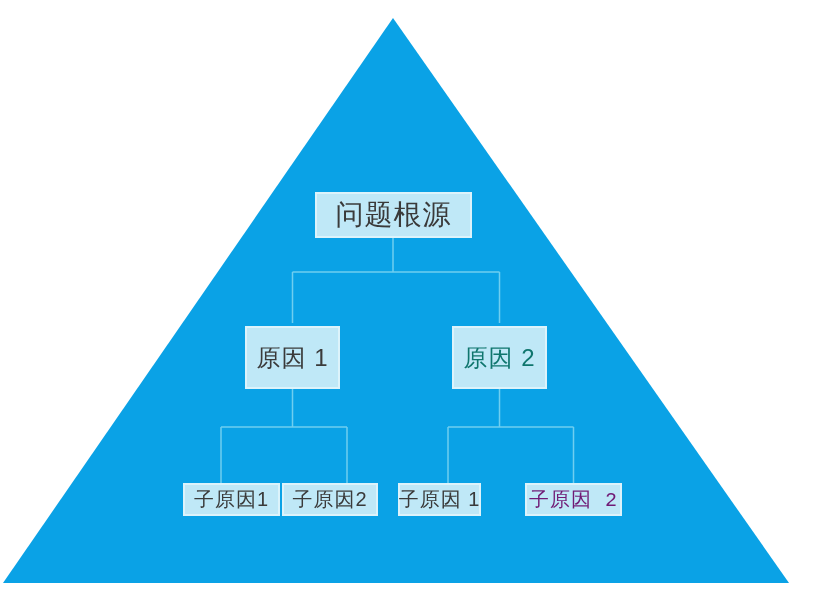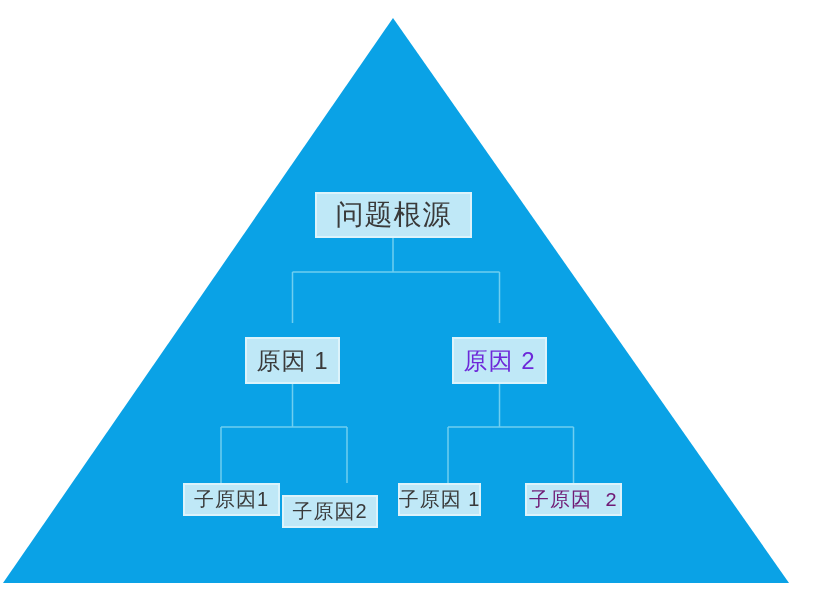--- a/index.html
+++ b/index.html
@@ -24,21 +24,21 @@
     position: absolute;
     display: flex;
     align-items: center;
     justify-content: center;
     box-sizing: border-box;
     border: 2px solid transparent;
     white-space: nowrap;
     letter-spacing: 1px;
   }
   .node-root   { left: 315px; top: 192px; width: 157px; height: 46px; font-size: 28px; }
-  .node-cause  { top: 337px; width: 95px; height: 47px; font-size: 24px; }
+  .node-cause  { top: 326px; width: 95px; height: 63px; font-size: 24px; }
   .node-cause1 { left: 245px; }
   .node-cause2 { left: 452px; }
   .node-sub    { top: 483px; height: 33px; font-size: 20px; }
   .node-sub1   { left: 168px; width: 97px; margin-left: 15px; }
   .node-sub2   { left: 282px; width: 96px; }
   .node-sub3   { left: 398px; width: 83px; }
   .node-sub4   { left: 525px; width: 97px; }
 </style>
 </head>
 <body>
@@ -53,23 +53,23 @@
       <path d="M393,238 V272 M292.5,272 H499.5 M292.5,272 V323 M499.5,272 V323"></path>
       <path d="M292.5,370 V427 M221,427 H347 M221,427 V483 M347,427 V483"></path>
       <path d="M499.5,370 V427 M448,427 H573.5 M448,427 V483 M573.5,427 V483"></path>
     </g>
   </svg>
 
   <div class="node node-root" style="background: rgb(191, 232, 247); border-color: rgb(220, 243, 251); color: rgb(58, 58, 58);">问题根源</div>
 
   <div class="node node-cause node-cause1" style="background: rgb(191, 232, 247); border-color: rgb(220, 243, 251); color: rgb(58, 58, 58);">原因 1</div>
 
-  <div class="node node-cause node-cause2" style="background: rgb(191, 232, 247); border-color: rgb(220, 243, 251); color: #6d28d9;">原因 2</div>
+  <div class="node node-cause node-cause2" style="background: rgb(191, 232, 247); border-color: rgb(220, 243, 251); color: #0f766e;">原因 2</div>
 
   <div class="node node-sub node-sub1" style="background: rgb(191, 232, 247); border-color: rgb(220, 243, 251); color: rgb(58, 58, 58);">子原因1</div>
 
-  <div class="node node-sub node-sub2" style="background: rgb(191, 232, 247); border-color: rgb(220, 243, 251); color: rgb(58, 58, 58); margin-top: 12px;">子原因2</div>
+  <div class="node node-sub node-sub2" style="background: rgb(191, 232, 247); border-color: rgb(220, 243, 251); color: rgb(58, 58, 58);">子原因2</div>
 
   <div class="node node-sub node-sub3" style="background: rgb(191, 232, 247); border-color: rgb(220, 243, 251); color: rgb(58, 58, 58);">子原因 1</div>
 
   <div class="node node-sub node-sub4" style="background: rgb(191, 232, 247); border-color: rgb(220, 243, 251); color: #701a75; font-family: Liberation Mono, monospace;">子原因 2</div>
 
 </div>
 
 </body></html>

